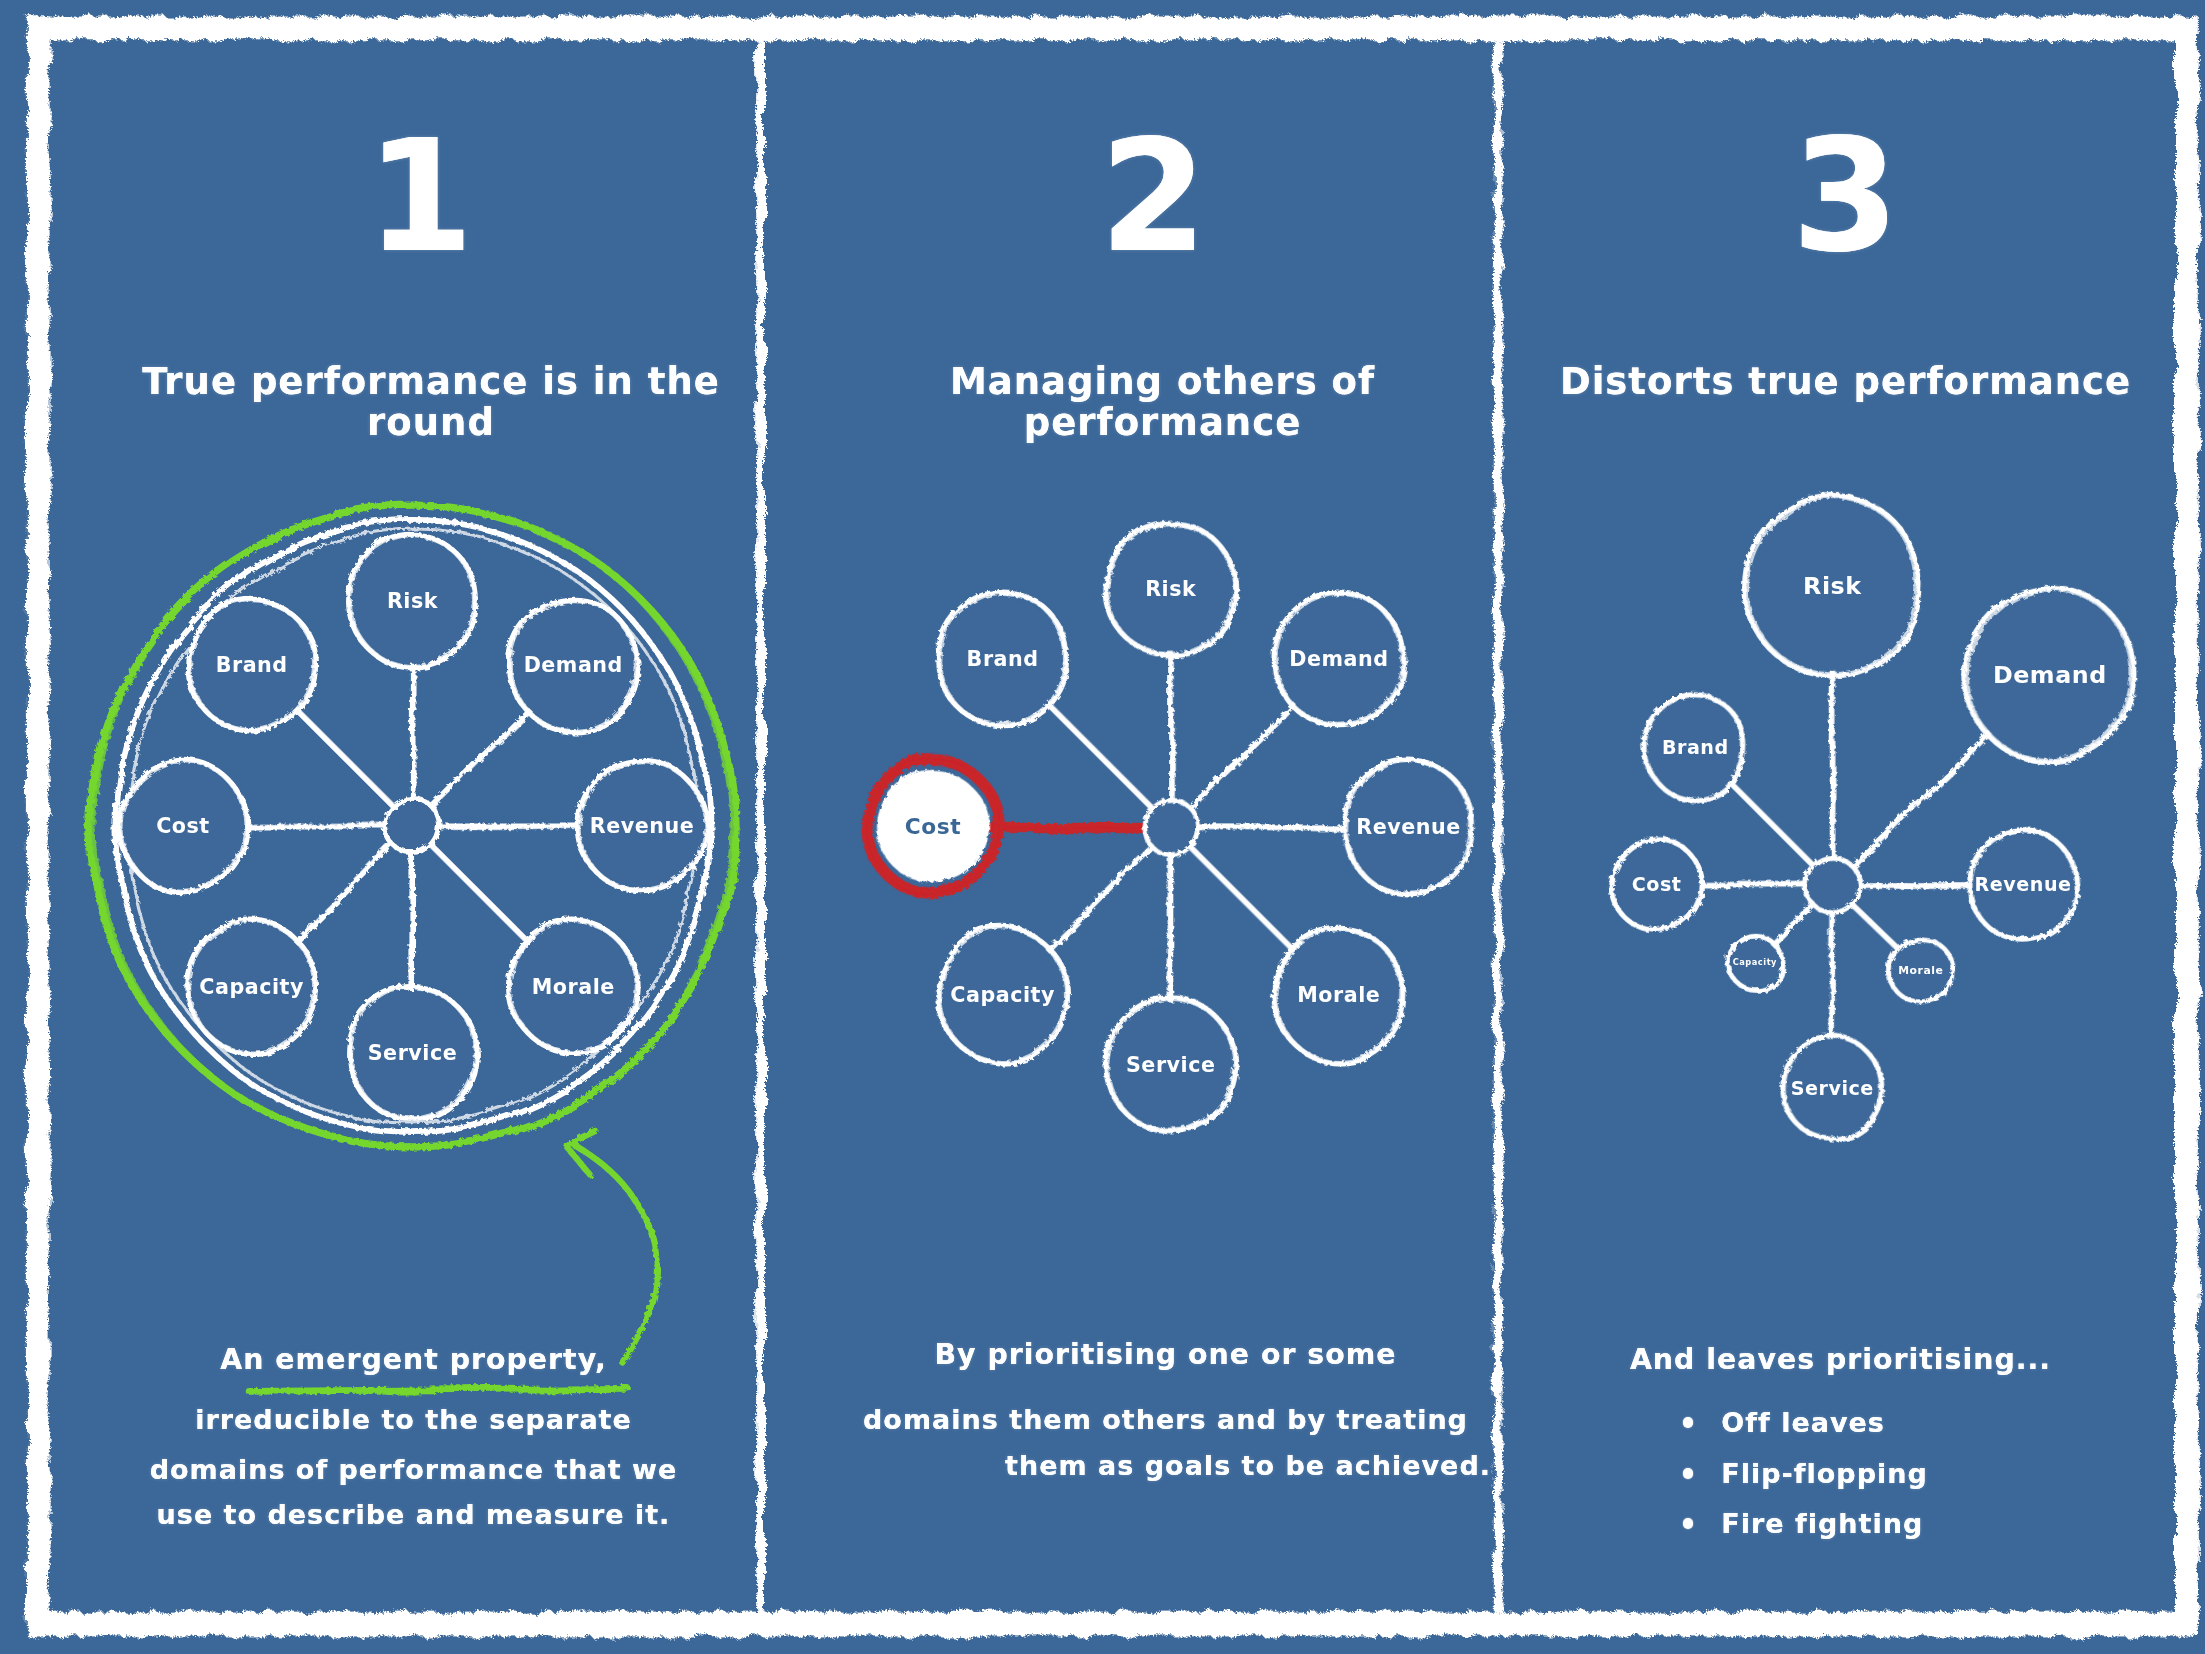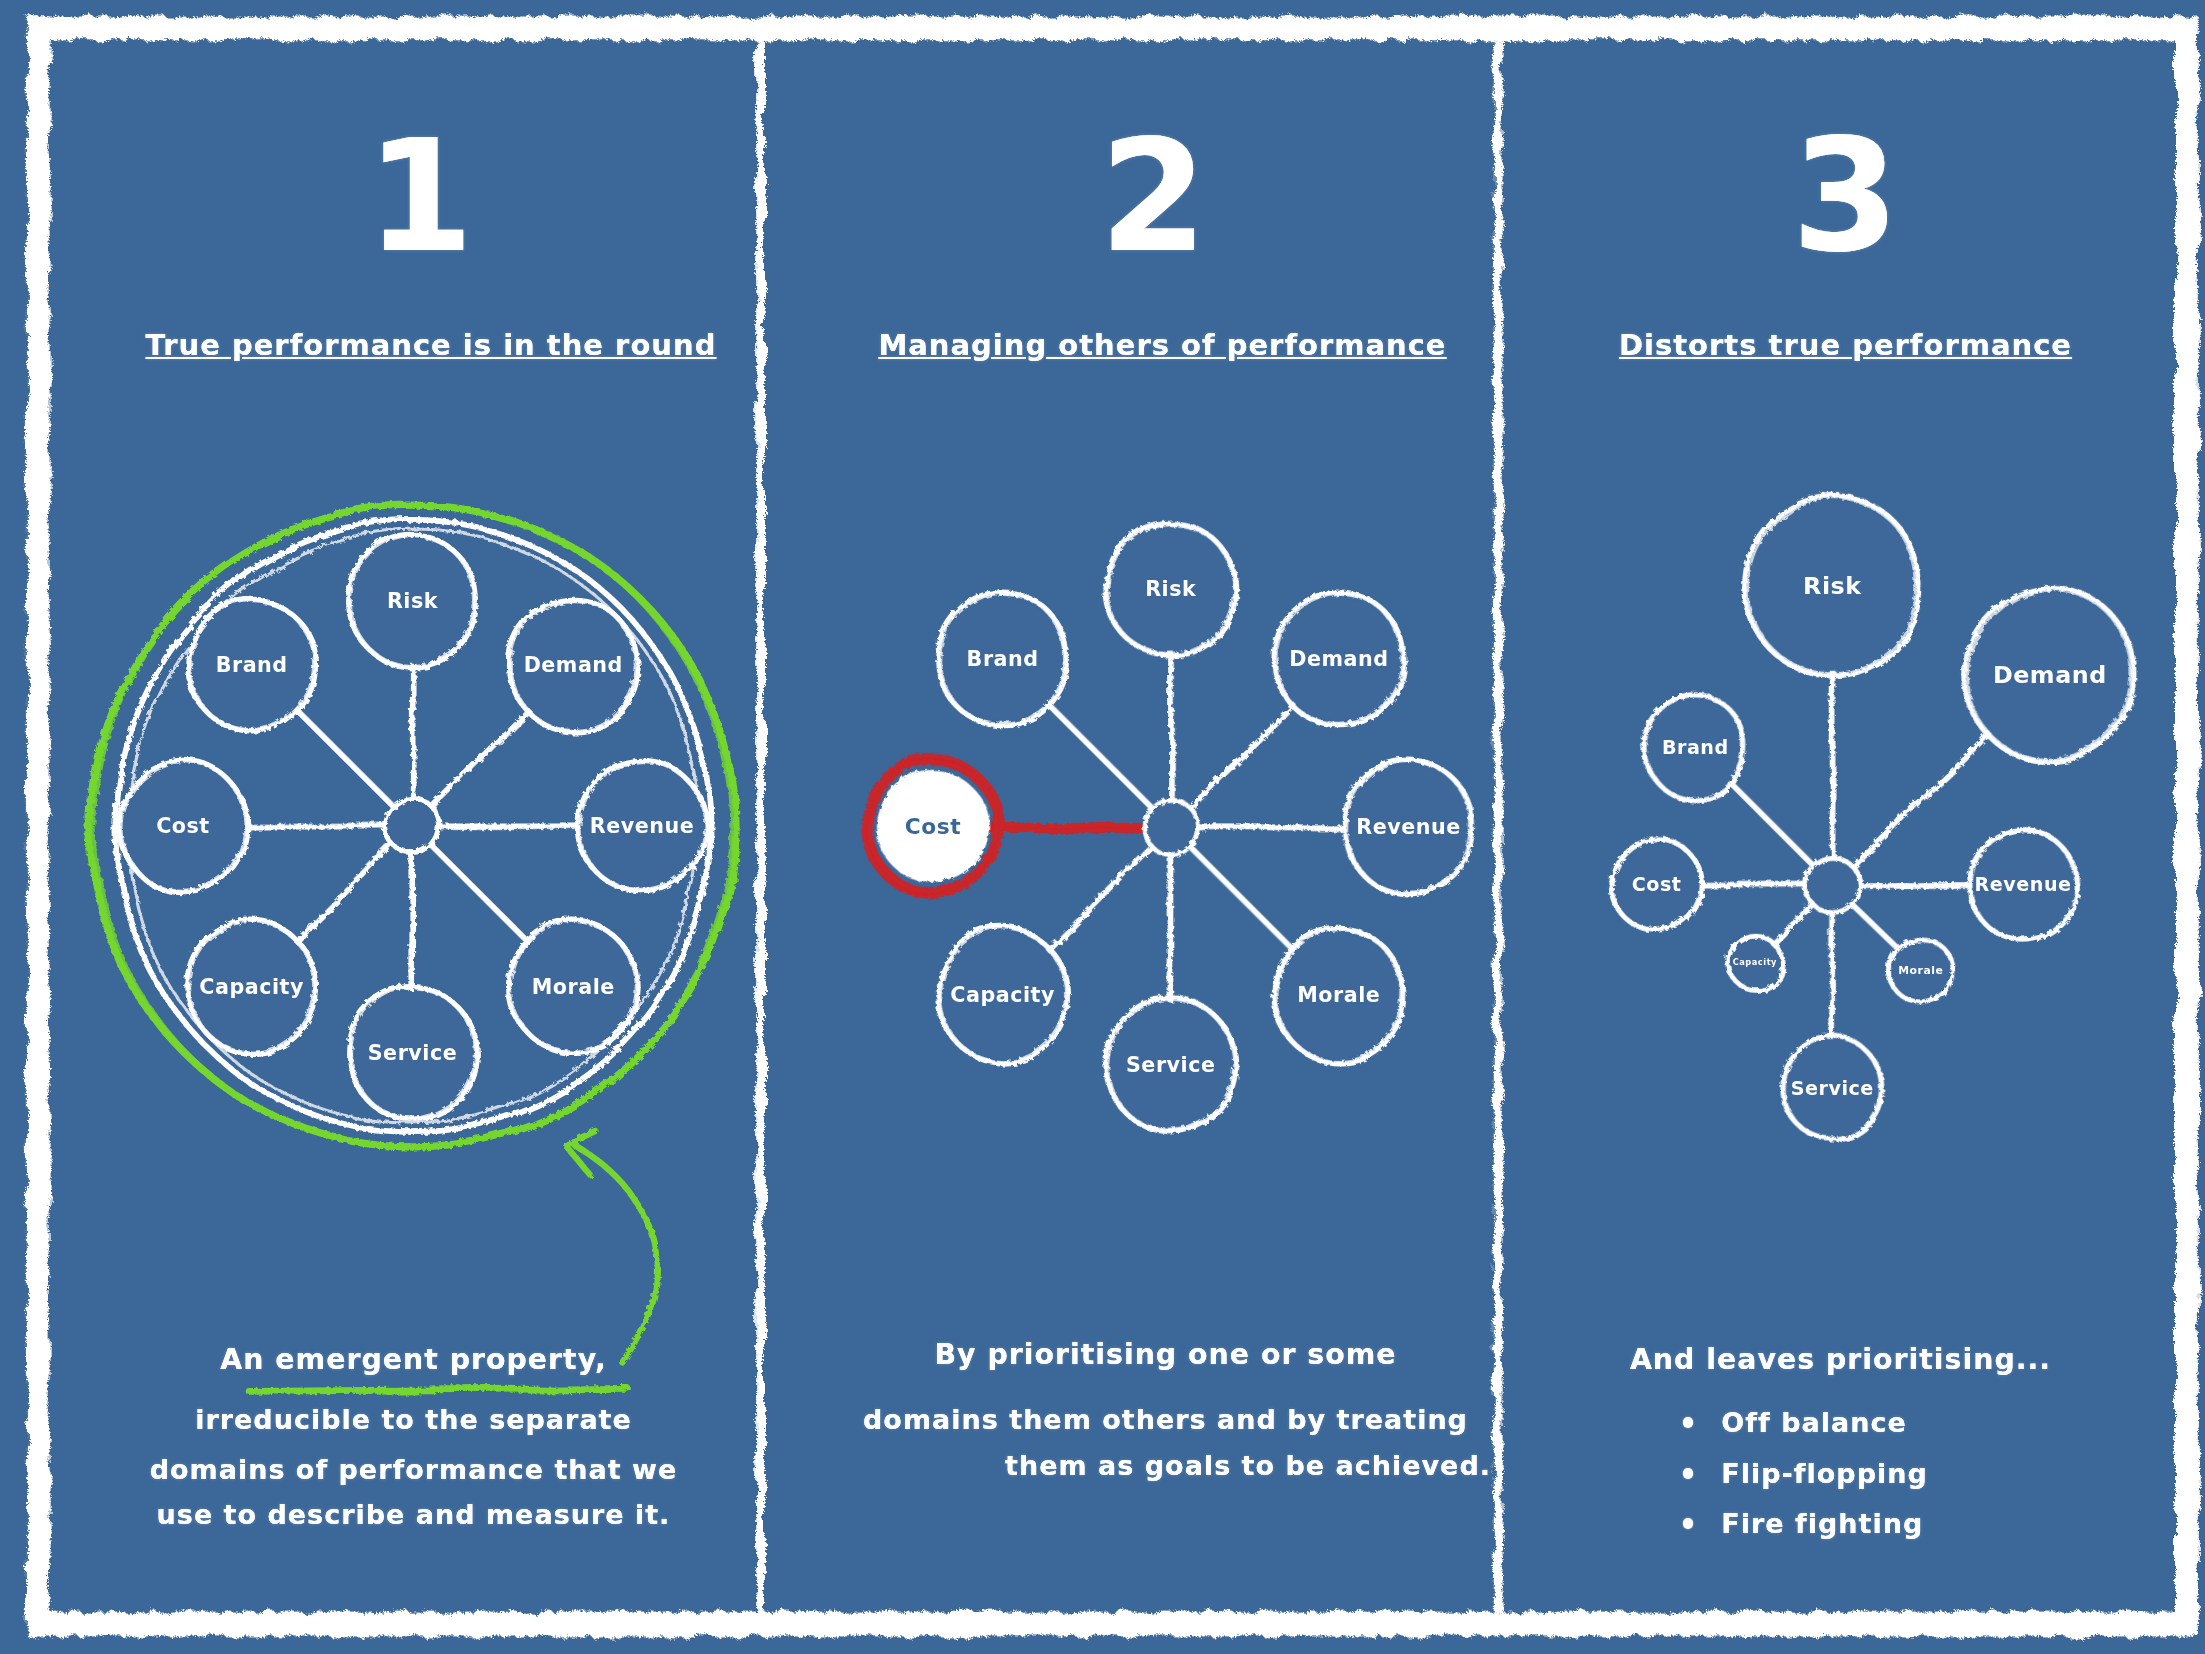--- a/index.html
+++ b/index.html
@@ -11,22 +11,22 @@
 
   .chalk-text{color:#ffffff;
     text-shadow:0 0 0.5px rgba(255,255,255,.85),0 0 3.6px rgba(255,255,255,.22);}
 
   .number{position:absolute;top:106px;height:181px;line-height:181px;
     font-size:155px;font-weight:bold;text-align:center;letter-spacing:2.1px;}
   #num-1{left:85px;width:672px;}
   #num-2{left:829px;width:651px;}
   #num-3{left:1521px;width:651px;}
 
-  .title{position:absolute;top:325px;height:41px;line-height:41px;
-    font-size:29px;font-weight:bold;text-align:center;letter-spacing:1px;text-decoration:underline;}
+  .title{position:absolute;top:361px;height:41px;line-height:41px;
+    font-size:37px;font-weight:bold;text-align:center;letter-spacing:1px;}
   #title-1{left:90px;width:682px;}
   #title-2{left:837px;width:651px;}
   #title-3{left:1520px;width:651px;}
 
   .cap{position:absolute;height:37px;line-height:37px;font-size:27px;
     font-weight:bold;text-align:center;letter-spacing:1px;}
   .cap.lead{font-size:28.4px;}
   .p1cap{left:88px;width:651px;}
   .p2cap{left:840px;width:651px;}
   .p3cap{left:1515px;width:651px;}
@@ -267,21 +267,21 @@
   <div class="cap chalk-text p1cap" id="cap-1-2">domains of performance that we</div>
   <div class="cap chalk-text p1cap" id="cap-1-3">use to describe and measure it.</div>
 
   <div class="cap lead chalk-text p2cap" id="cap-2-0">By prioritising one or some</div>
   <div class="cap chalk-text p2cap" id="cap-2-1">domains them others and by treating</div>
   <div class="cap chalk-text p2cap" id="cap-2-2">them as goals to be achieved.</div>
 
   <div class="cap lead chalk-text p3cap" id="cap-3-0">And leaves prioritising...</div>
   <div class="bullet-row" id="bul-0">
     <span class="bullet-dot"></span>
-    <span class="bullet-label chalk-text">Off balance</span>
+    <span class="bullet-label chalk-text">Off leaves</span>
   </div>
   <div class="bullet-row" id="bul-1">
     <span class="bullet-dot"></span>
     <span class="bullet-label chalk-text">Flip-flopping</span>
   </div>
   <div class="bullet-row" id="bul-2">
     <span class="bullet-dot"></span>
     <span class="bullet-label chalk-text">Fire fighting</span>
   </div>
 

